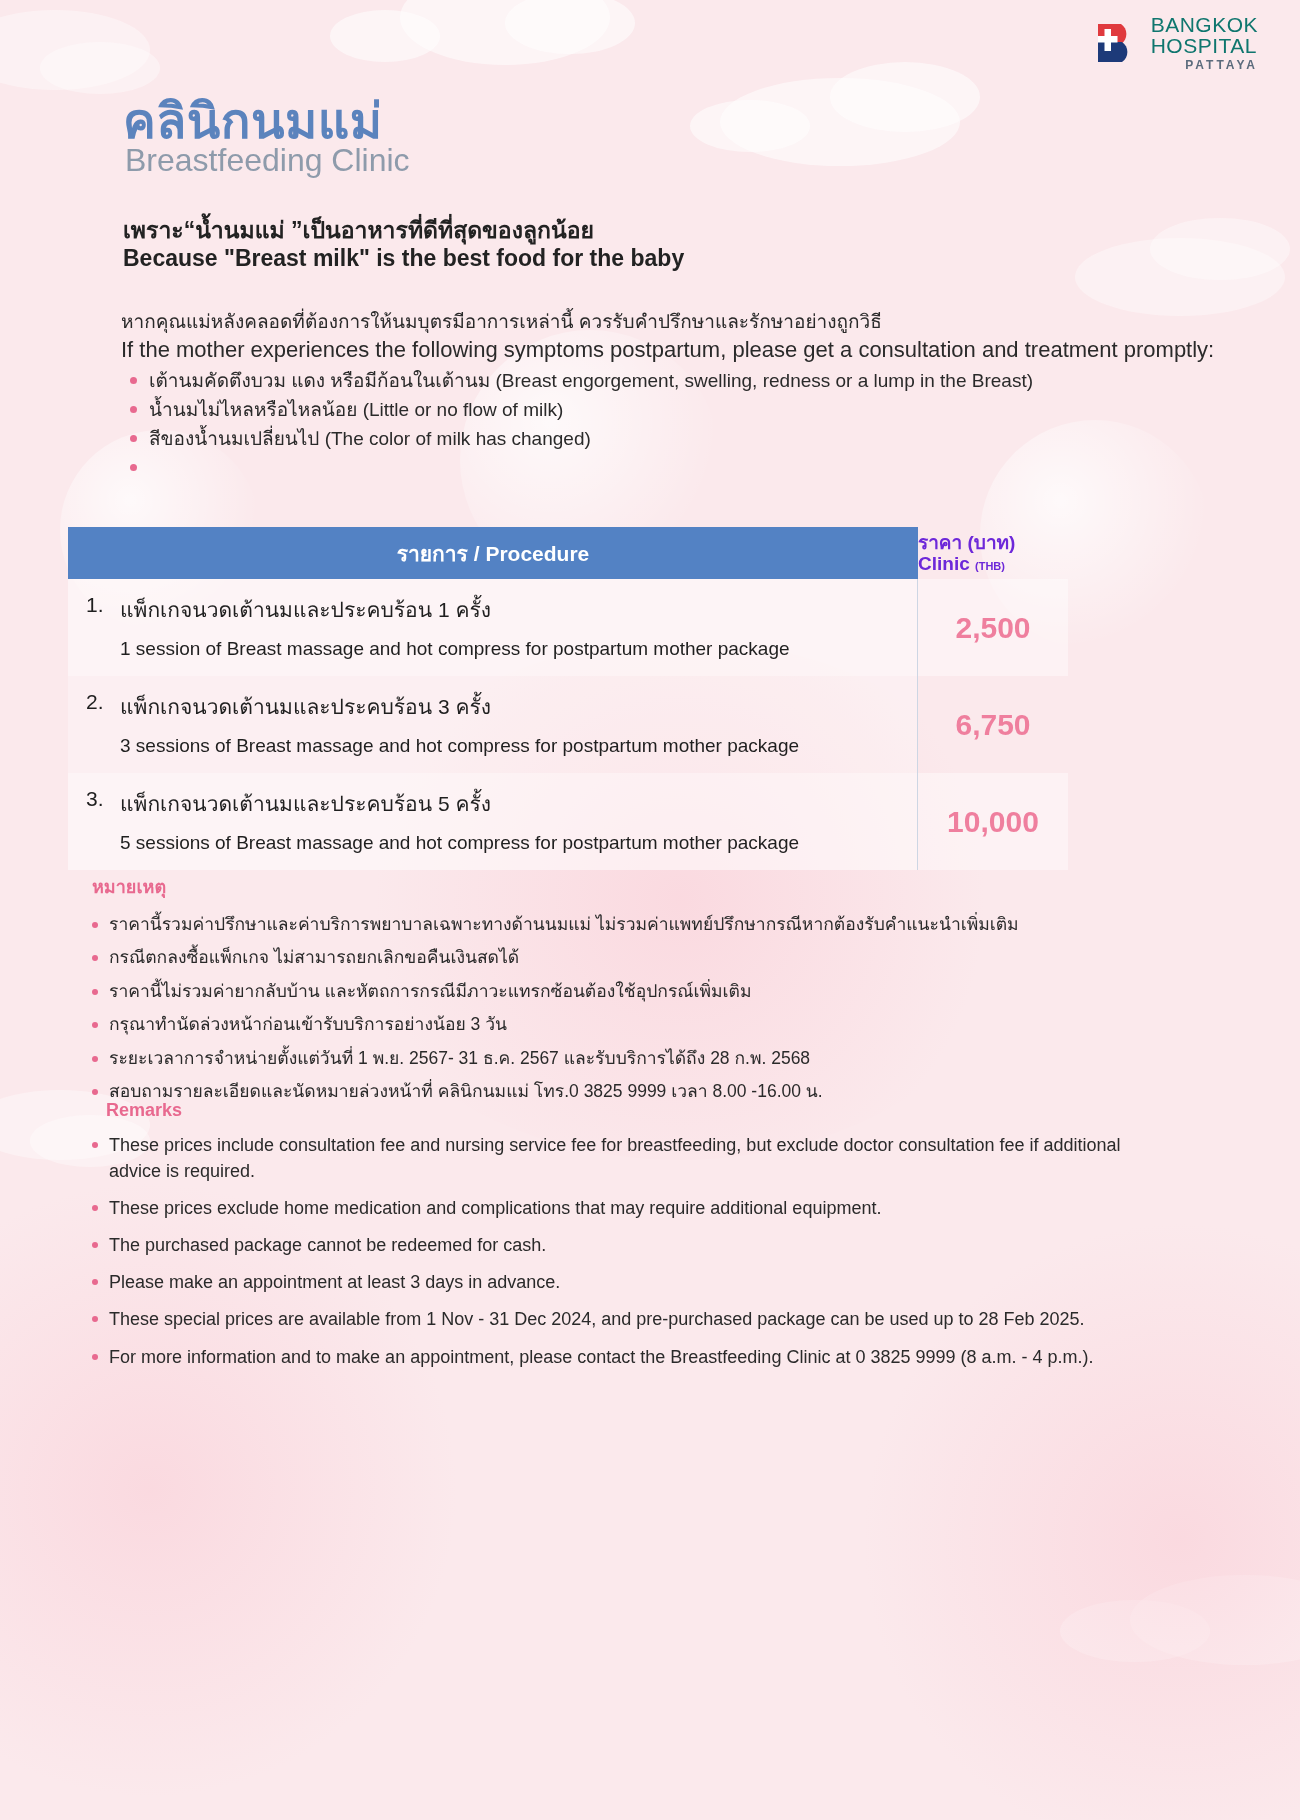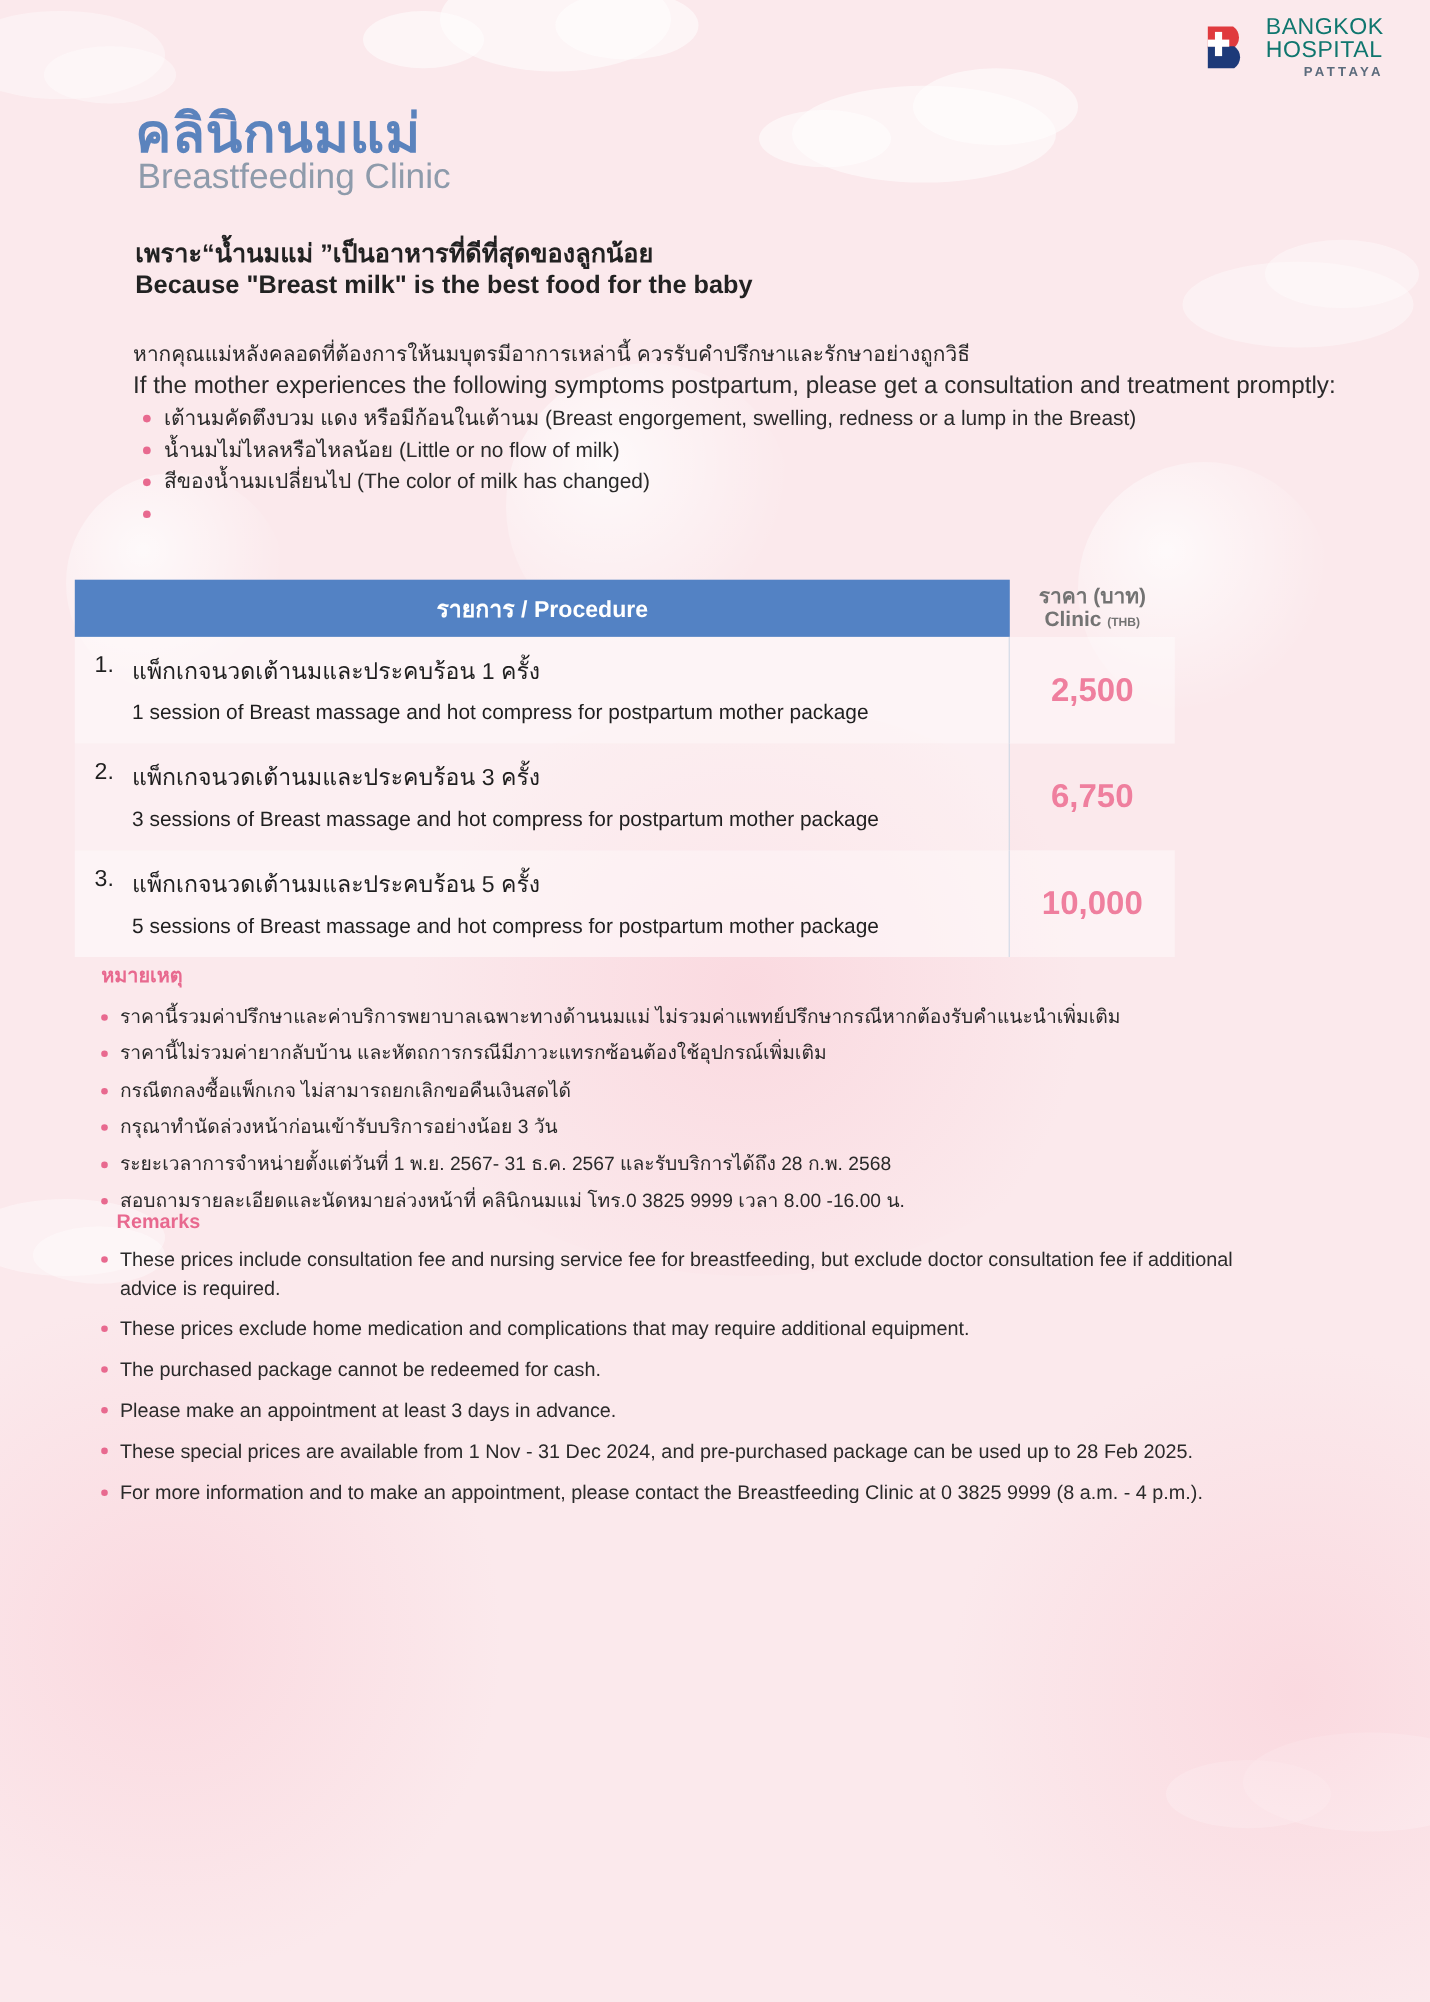--- a/index.html
+++ b/index.html
@@ -66,22 +66,22 @@
 
   
   .table { position:absolute; left:68px; top:527px; width:1000px; }
   .thead { display:flex; align-items:stretch; }
   .th-proc {
     width:850px; height:52px; background:#5382c4; color:#fff;
     display:flex; align-items:center; justify-content:center;
     font-size:21px; font-weight:bold;
   }
   .th-price {
-    flex:1; display:flex; flex-direction:column; align-items:center; justify-content:center;
-    color:#737373; line-height:1.12;
+    flex:1; display:flex; flex-direction:column; justify-content:center;
+    color:#6d28d9; line-height:1.12;
   }
   .th-price .l1 { font-size:19px; font-weight:bold; }
   .th-price .l2 { font-size:19px; font-weight:bold; }
   .th-price .l2 small { font-size:11px; font-weight:bold; }
 
   .trow { display:flex; align-items:stretch; }
   .cell-proc {
     width:850px; background:rgba(255,255,255,.52);
     border-right:1px solid #cdd6e4;
     padding:14px 0 16px 18px;
@@ -233,25 +233,25 @@
   </div>
 
   <div class="remarks-th">
     <div class="rm-head">หมายเหตุ</div>
     <div class="rm-item">
       <span class="rm-dot"></span>
       <span class="rm-text">ราคานี้รวมค่าปรึกษาและค่าบริการพยาบาลเฉพาะทางด้านนมแม่ ไม่รวมค่าแพทย์ปรึกษากรณีหากต้องรับคำแนะนำเพิ่มเติม</span>
     </div>
     <div class="rm-item">
       <span class="rm-dot"></span>
+      <span class="rm-text">กรณีตกลงซื้อแพ็กเกจ ไม่สามารถยกเลิกขอคืนเงินสดได้</span>
+    </div>
+    <div class="rm-item">
+      <span class="rm-dot"></span>
       <span class="rm-text">ราคานี้ไม่รวมค่ายากลับบ้าน และหัตถการกรณีมีภาวะแทรกซ้อนต้องใช้อุปกรณ์เพิ่มเติม</span>
-    </div>
-    <div class="rm-item">
-      <span class="rm-dot"></span>
-      <span class="rm-text">กรณีตกลงซื้อแพ็กเกจ ไม่สามารถยกเลิกขอคืนเงินสดได้</span>
     </div>
     <div class="rm-item">
       <span class="rm-dot"></span>
       <span class="rm-text">กรุณาทำนัดล่วงหน้าก่อนเข้ารับบริการอย่างน้อย 3 วัน</span>
     </div>
     <div class="rm-item">
       <span class="rm-dot"></span>
       <span class="rm-text">ระยะเวลาการจำหน่ายตั้งแต่วันที่  1 พ.ย. 2567- 31 ธ.ค. 2567 และรับบริการได้ถึง 28 ก.พ. 2568</span>
     </div>
     <div class="rm-item">

